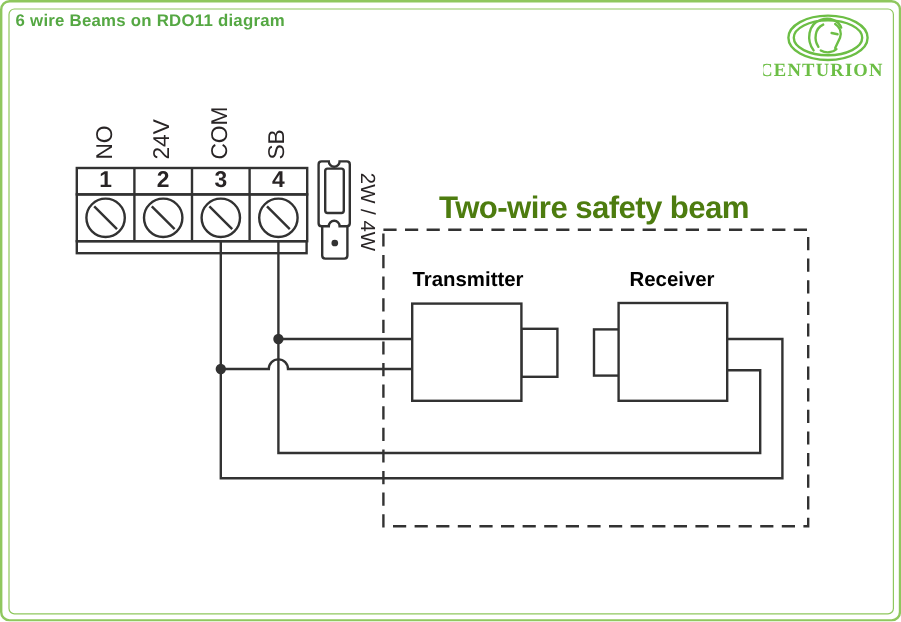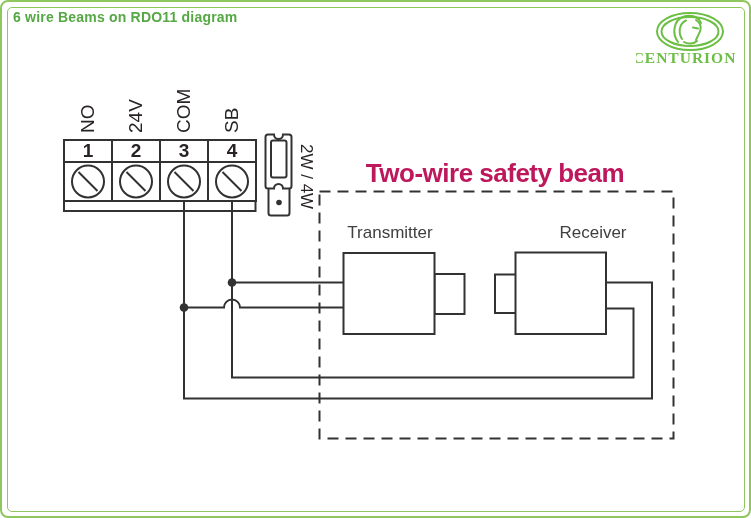--- a/index.html
+++ b/index.html
@@ -25,23 +25,23 @@
   .lbl{position:absolute;color:var(--text,#282425);white-space:nowrap;}
   .term-num{font-size:19px;font-weight:bold;transform:translateX(-50%);line-height:22px;}
   .term-label{
     font-size:19px;line-height:20px;transform-origin:0 0;transform:rotate(-90deg);
   }
   .jumper-label{
     font-size:17px;line-height:18px;transform-origin:0 0;transform:rotate(90deg);
   }
   .beam-title{
     font-size:26px;font-weight:bold;letter-spacing:-.5px;transform:translateX(-50%);
-    color:#be185d;
+    color:#4d7c0f;
   }
-  .comp-label{font-size:17px;font-weight:normal;transform:translateX(-50%);color:#404040;}
+  .comp-label{font-size:17px;font-weight:bold;transform:translateX(-50%);color:#000000;}
   .logo-stroke{stroke:var(--logo_green,#6cbe45);fill:none;stroke-width:2;stroke-linecap:round;}
   .logo-word{
     font-family:"Liberation Serif",serif;font-weight:bold;font-size:15.5px;
     letter-spacing:1px;fill:var(--logo_green,#6cbe45);
   }
 </style>
 </head>
 <body>
 
 <div class="page">
@@ -125,14 +125,14 @@
 
   <div class="lbl term-label" style="left:76px;top:131px;">NO</div>
   <div class="lbl term-label" style="left:124px;top:131px;">24V</div>
   <div class="lbl term-label" style="left:172px;top:131px;">COM</div>
   <div class="lbl term-label" style="left:220px;top:131px;">SB</div>
 
   <div class="lbl jumper-label" style="left:313px;top:142px;">2W / 4W</div>
 
   <div class="lbl beam-title" style="left:493px;top:156px;">Two-wire safety beam</div>
   <div class="lbl comp-label" style="left:388px;top:221px;">Transmitter</div>
-  <div class="lbl comp-label" style="left:591px;top:221px;">Receiver</div>
+  <div class="lbl comp-label" style="left:558px;top:221px;">Receiver</div>
 </div>
 
 </body></html>

